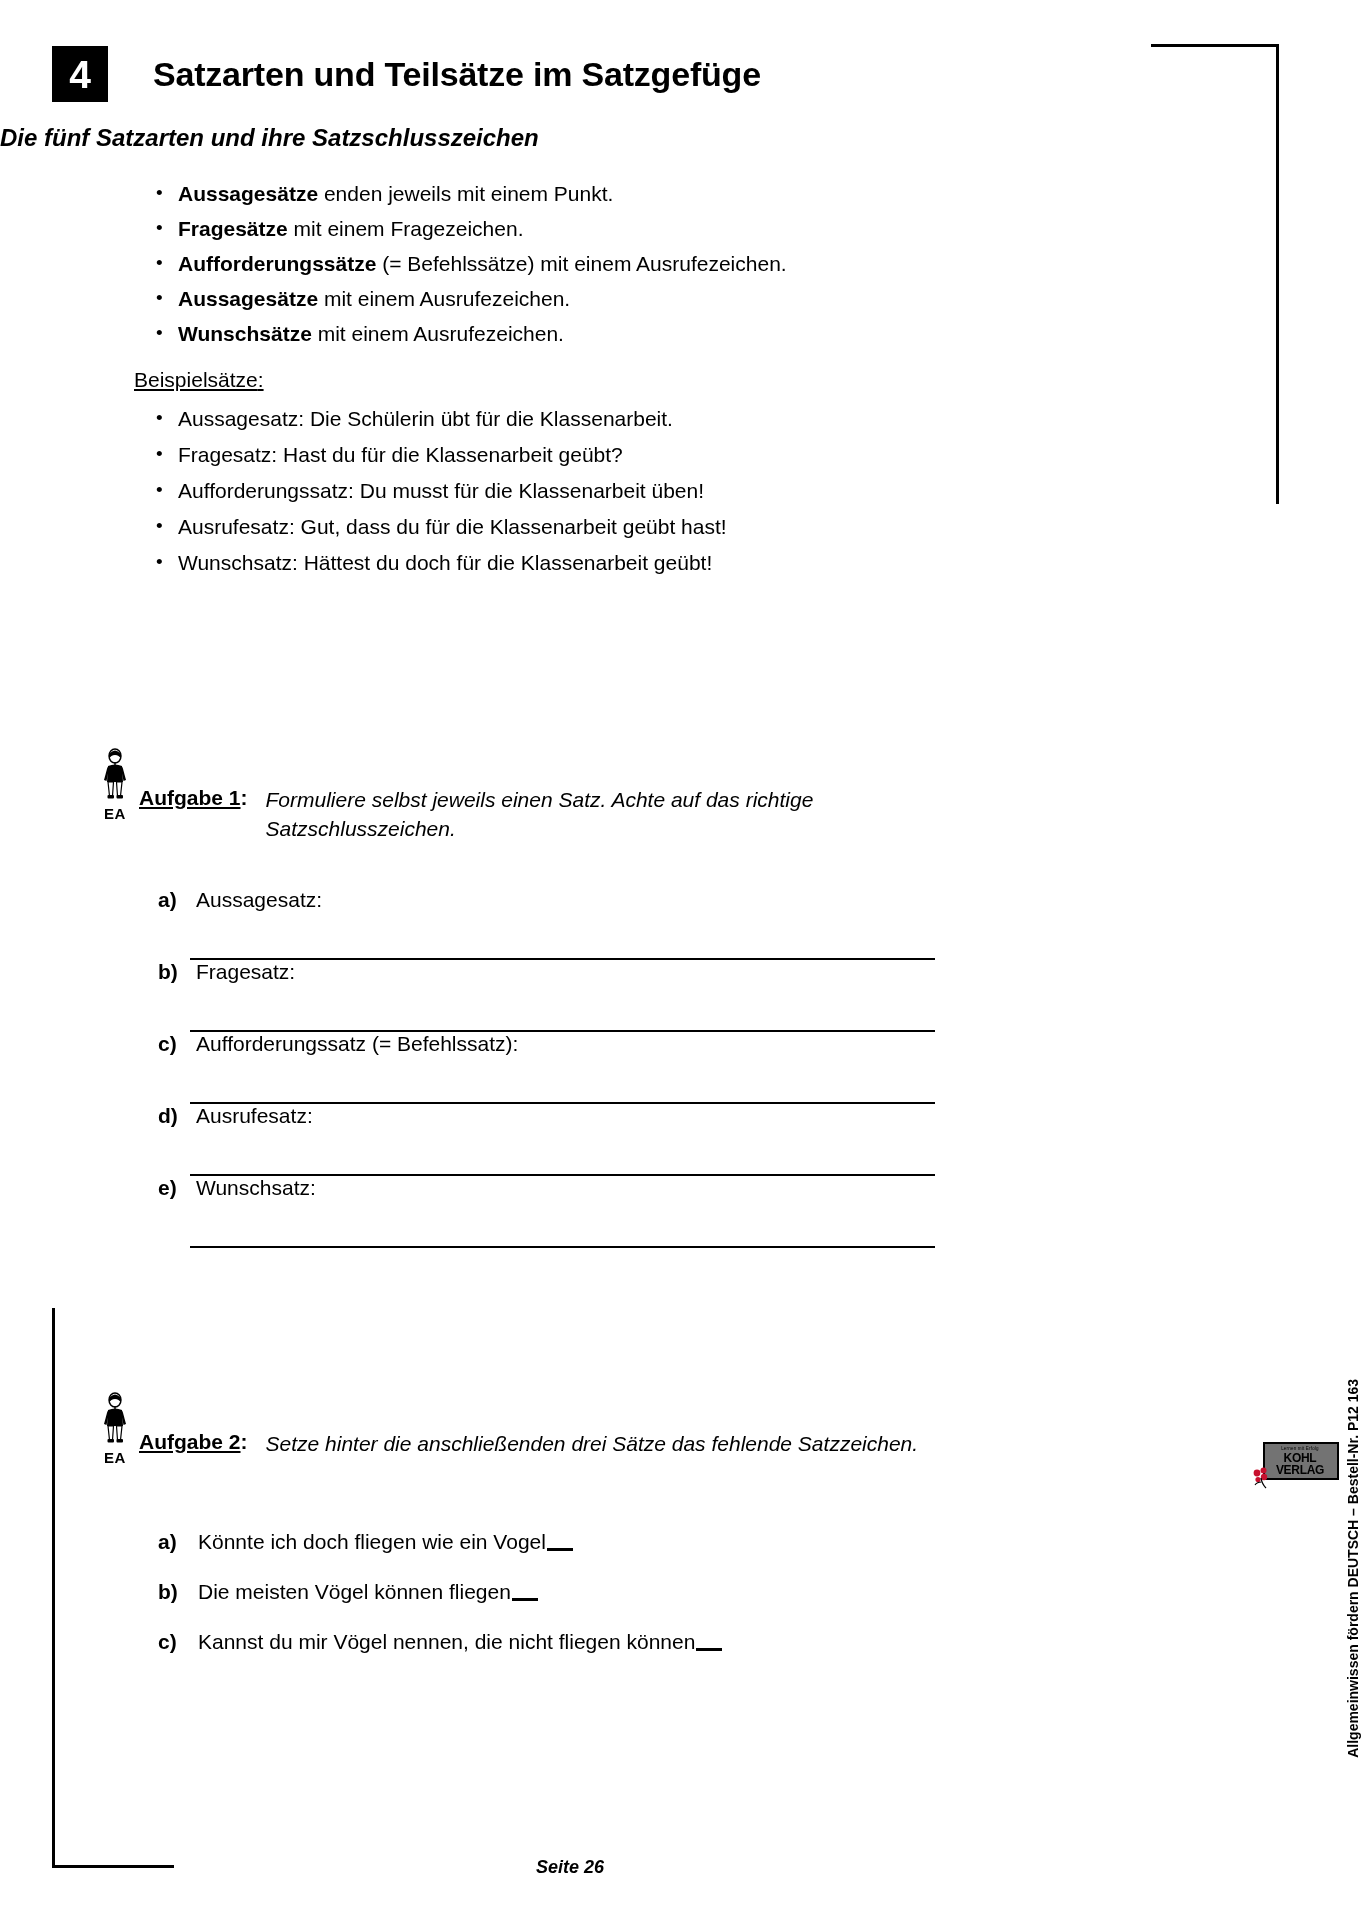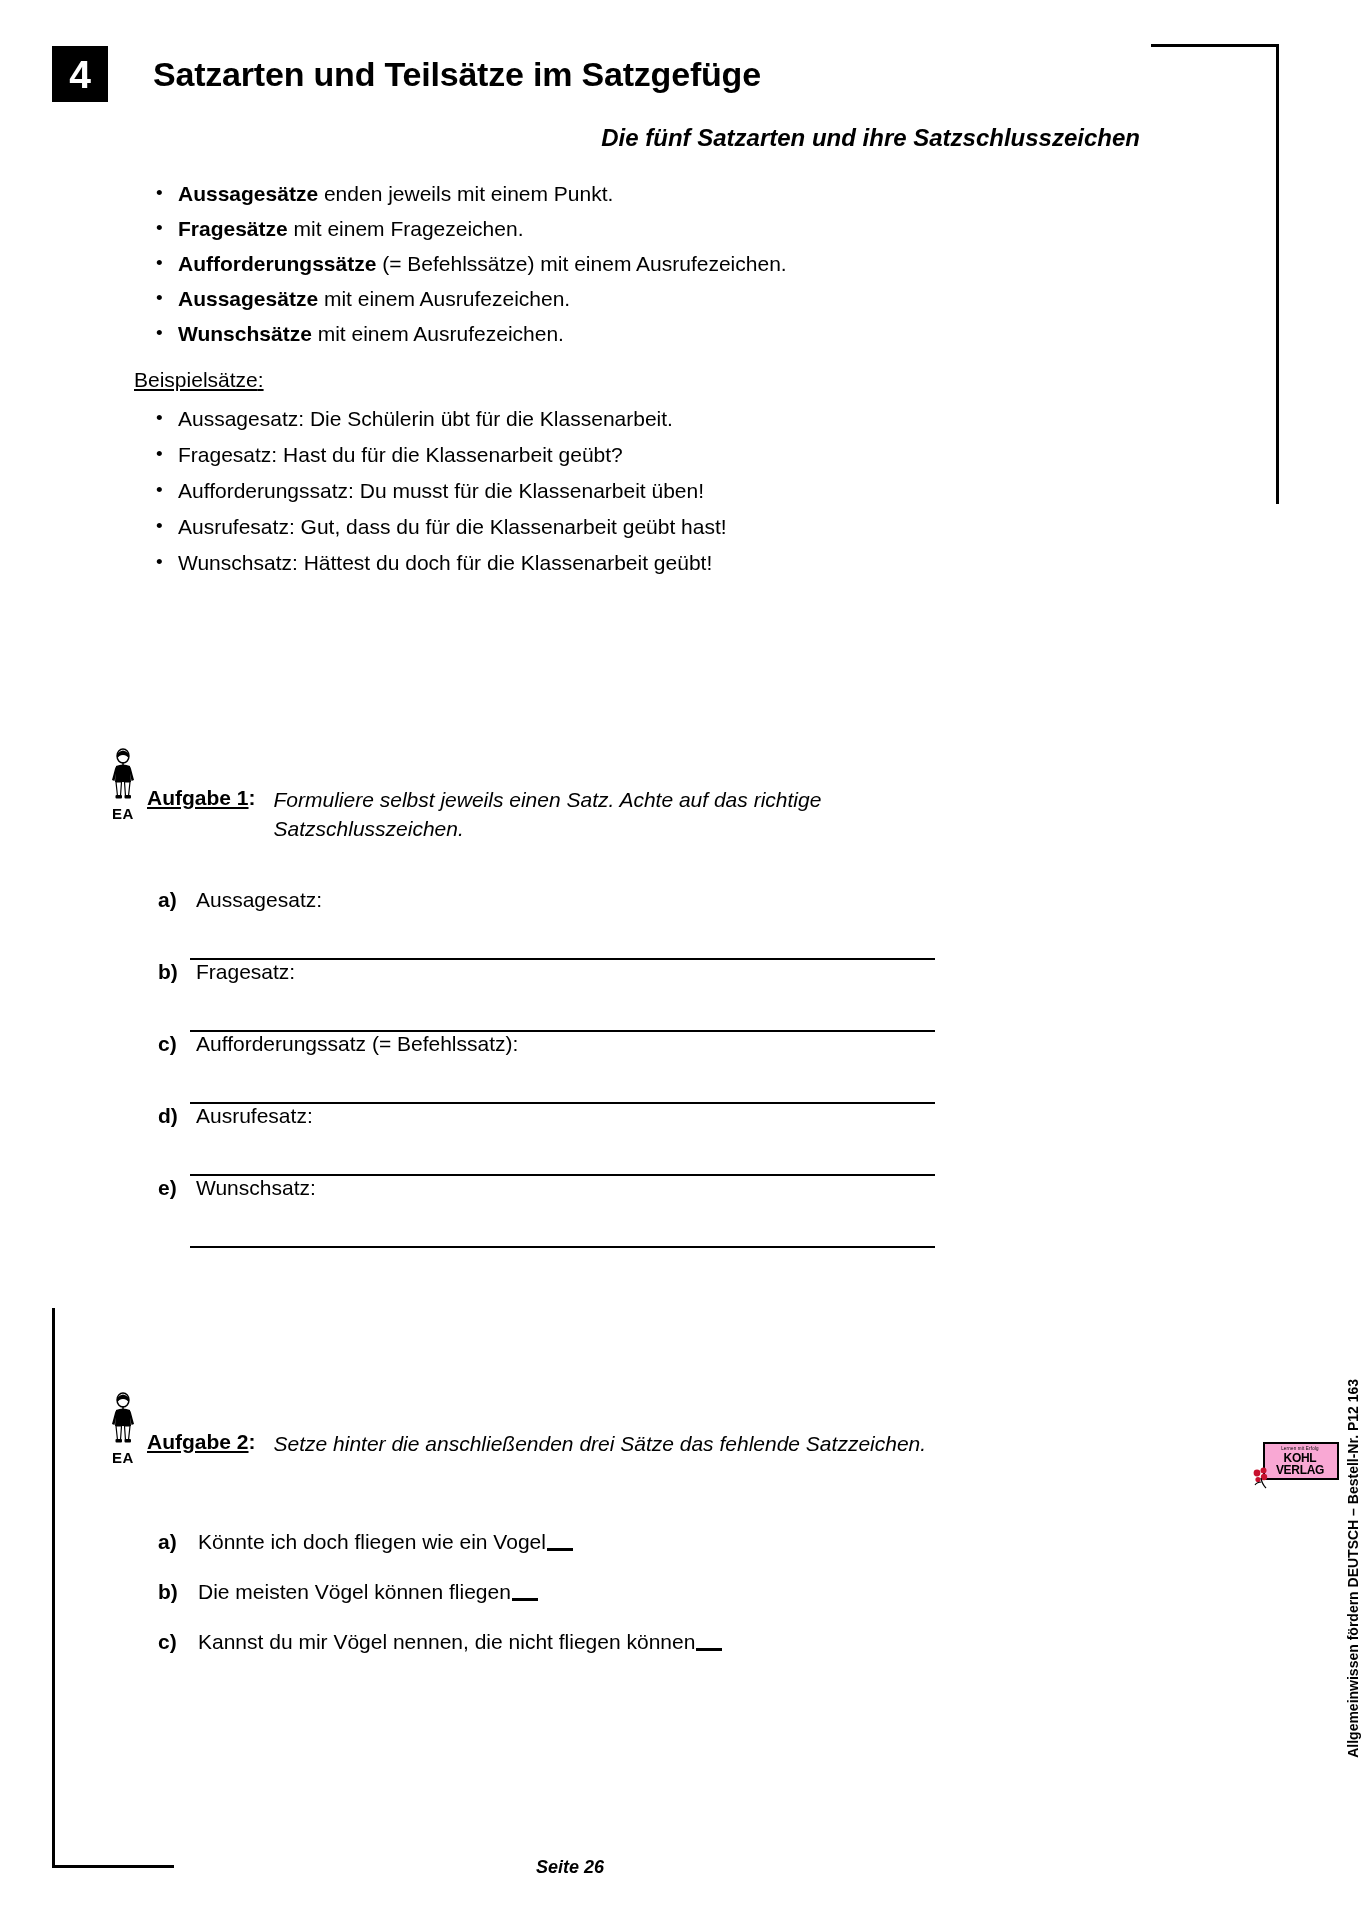--- a/index.html
+++ b/index.html
@@ -61,21 +61,21 @@
     margin-left: 45px;
     font-size: 34px;
     font-weight: bold;
     letter-spacing: -0.2px;
     white-space: nowrap;
   }
 
   .subtitle {
     position: absolute;
     top: 124px; left: 0; width: 1140px;
-    text-align: right;
+    text-align: left;
     font-size: 24px;
     font-weight: bold;
     font-style: italic;
   }
 
   
   .content {
     position: absolute;
     top: 183px; left: 134px;
     width: 860px;
@@ -127,21 +127,21 @@
   ul.examplelist li::before {
     content: "\2022";
     position: absolute;
     left: 22px; top: 0;
     font-size: 19px;
   }
 
   
   .task {
     position: absolute;
-    left: 103px;
+    left: 95px;
     width: 1000px;
   }
   .task-head {
     display: flex;
     align-items: flex-start;
   }
   .ea-icon {
     width: 40px;
     flex: 0 0 40px;
     text-align: center;
@@ -248,21 +248,21 @@
   .logo {
     position: absolute;
     right: 28px;
     bottom: 440px;
     width: 76px;
     text-align: center;
   }
   .logo-box {
     border: 2px solid #000;
     padding: 3px 2px 2px 0;
-    background: #f9a8d4;
+    background: #737373;
     position: relative;
   }
   .logo-top {
     font-size: 4.5px;
     letter-spacing: 0.2px;
     line-height: 1;
     margin-bottom: 1px;
   }
   .logo-main {
     font-size: 12px;

